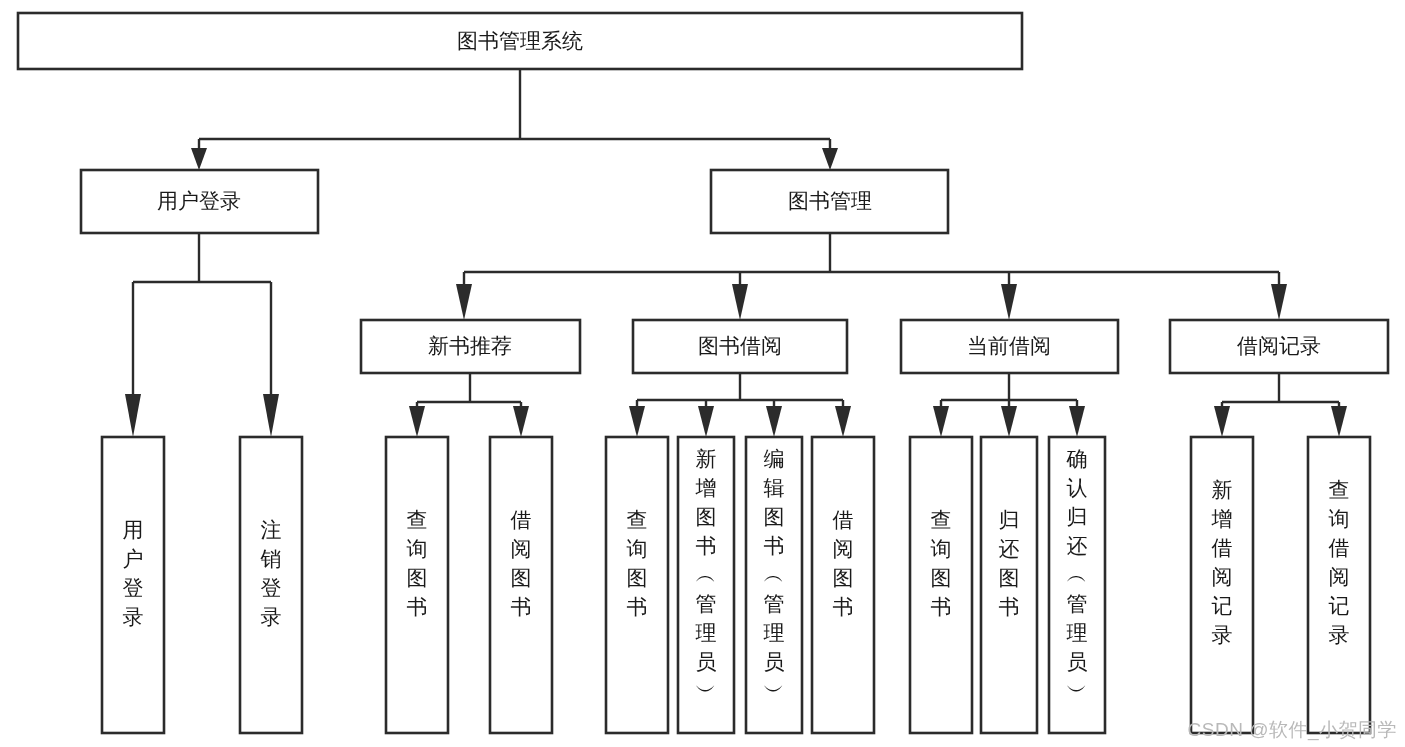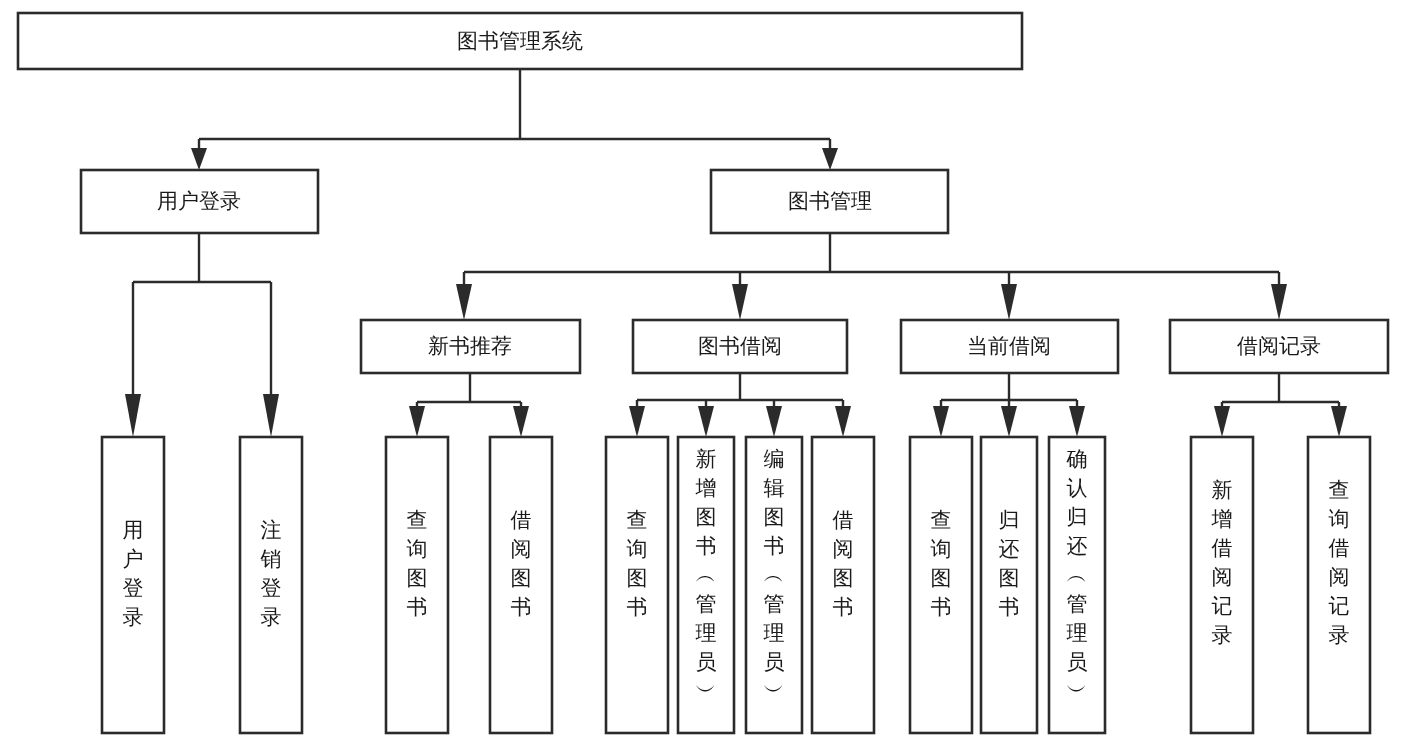--- a/index.html
+++ b/index.html
@@ -226,14 +226,15 @@
       <rect class="node-box" x="1191" y="437" width="62" height="296"></rect>
       <text class="node-label-v" x="1222" y="497"><tspan x="1222" y="497">新</tspan><tspan x="1222" y="526">增</tspan><tspan x="1222" y="555">借</tspan><tspan x="1222" y="584">阅</tspan><tspan x="1222" y="613">记</tspan><tspan x="1222" y="642">录</tspan></text>
     </g>
     <g>
       <rect class="node-box" x="1308" y="437" width="62" height="296"></rect>
       <text class="node-label-v" x="1339" y="497"><tspan x="1339" y="497">查</tspan><tspan x="1339" y="526">询</tspan><tspan x="1339" y="555">借</tspan><tspan x="1339" y="584">阅</tspan><tspan x="1339" y="613">记</tspan><tspan x="1339" y="642">录</tspan></text>
     </g>
 
   </svg>
 
+  <div class="watermark">CSDN @软件_小贺同学</div>
 
 </div>
 
 </body></html>

